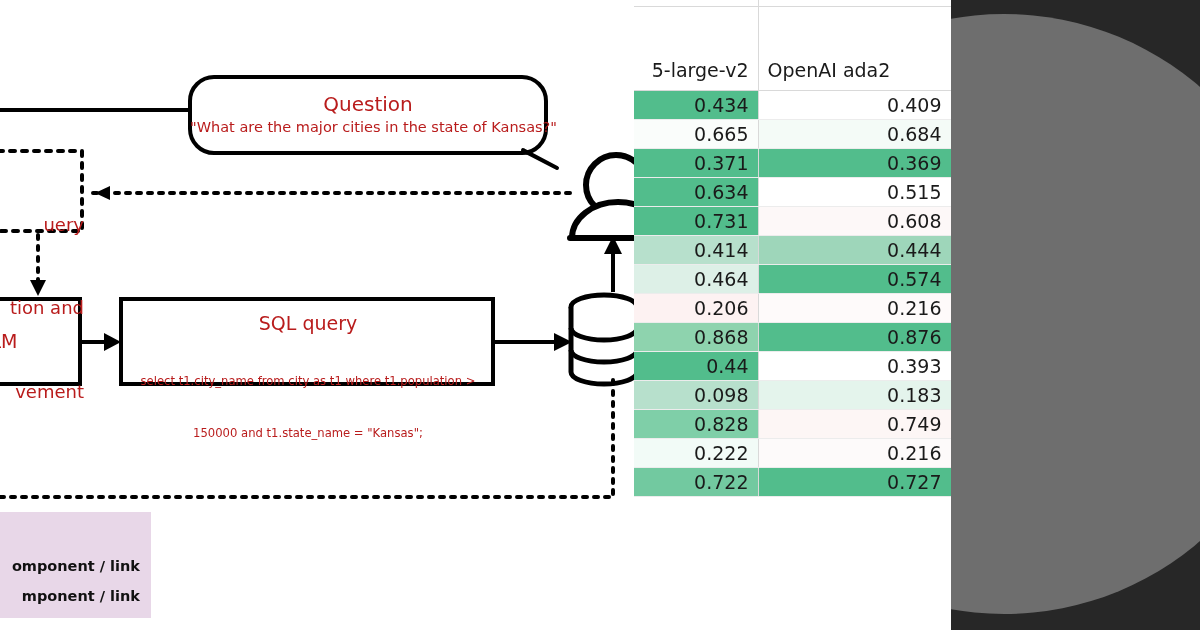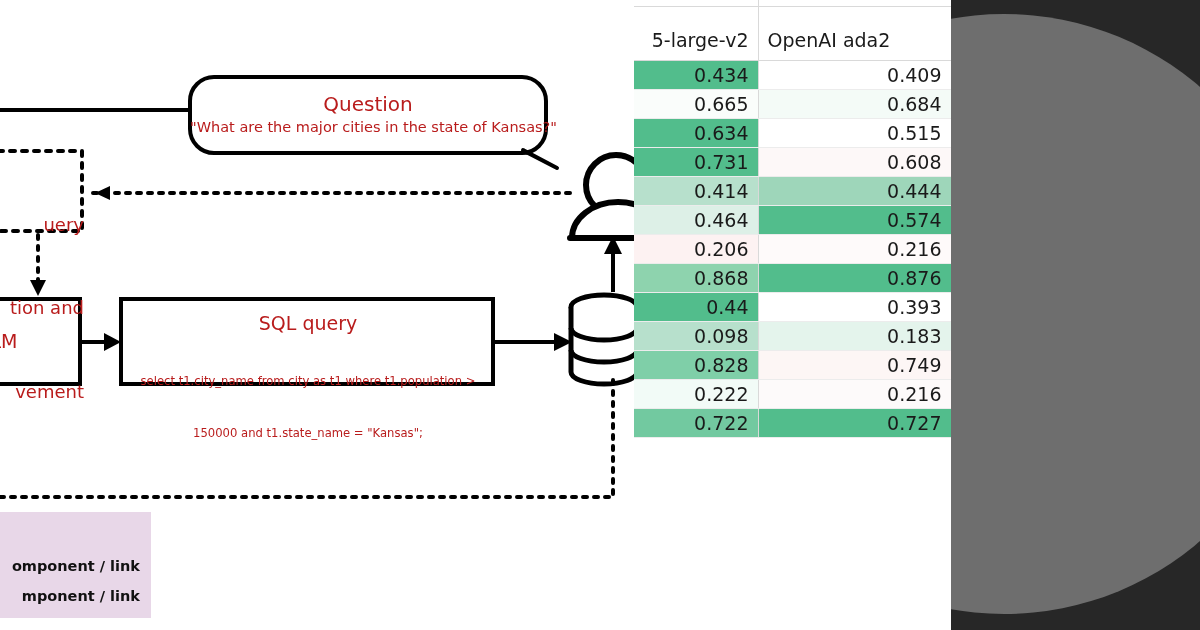--- a/index.html
+++ b/index.html
@@ -122,21 +122,21 @@
     border-bottom: 1px solid #ececec;
     padding: 0 9px;
     text-align: right;
     height: 29px;
     box-sizing: border-box;
     font-weight: normal;
     overflow: hidden;
     white-space: nowrap;
   }
   table.grid thead th {
-    height: 54px;
+    height: 84px;
     vertical-align: bottom;
     padding-bottom: 9px;
     border-bottom: 1px solid #d9d9d9;
     text-align: left;
   }
   table.grid thead th.c1h { text-align: right; }
   table.grid thead tr.spacer th {
     height: 6px;
     border-bottom: 1px solid #d9d9d9;
     padding: 0;
@@ -250,20 +250,24 @@
       <tbody id="scores-body">
           <tr>
             <td style="background: rgb(82, 189, 140);">0.434</td>
             <td style="background: rgb(255, 255, 255);">0.409</td>
           </tr>
           <tr>
             <td style="background: rgb(250, 253, 251);">0.665</td>
             <td style="background: rgb(244, 251, 247);">0.684</td>
           </tr>
           <tr>
+            <td style="background: rgb(82, 189, 140);">0.371</td>
+            <td style="background: rgb(82, 189, 140);">0.369</td>
+          </tr>
+          <tr>
             <td style="background: rgb(82, 189, 140);">0.634</td>
             <td style="background: rgb(255, 255, 255);">0.515</td>
           </tr>
           <tr>
             <td style="background: rgb(82, 189, 140);">0.731</td>
             <td style="background: rgb(253, 248, 248);">0.608</td>
           </tr>
           <tr>
             <td style="background: rgb(183, 224, 204);">0.414</td>
             <td style="background: rgb(158, 214, 186); margin-left: 24px;">0.444</td>

